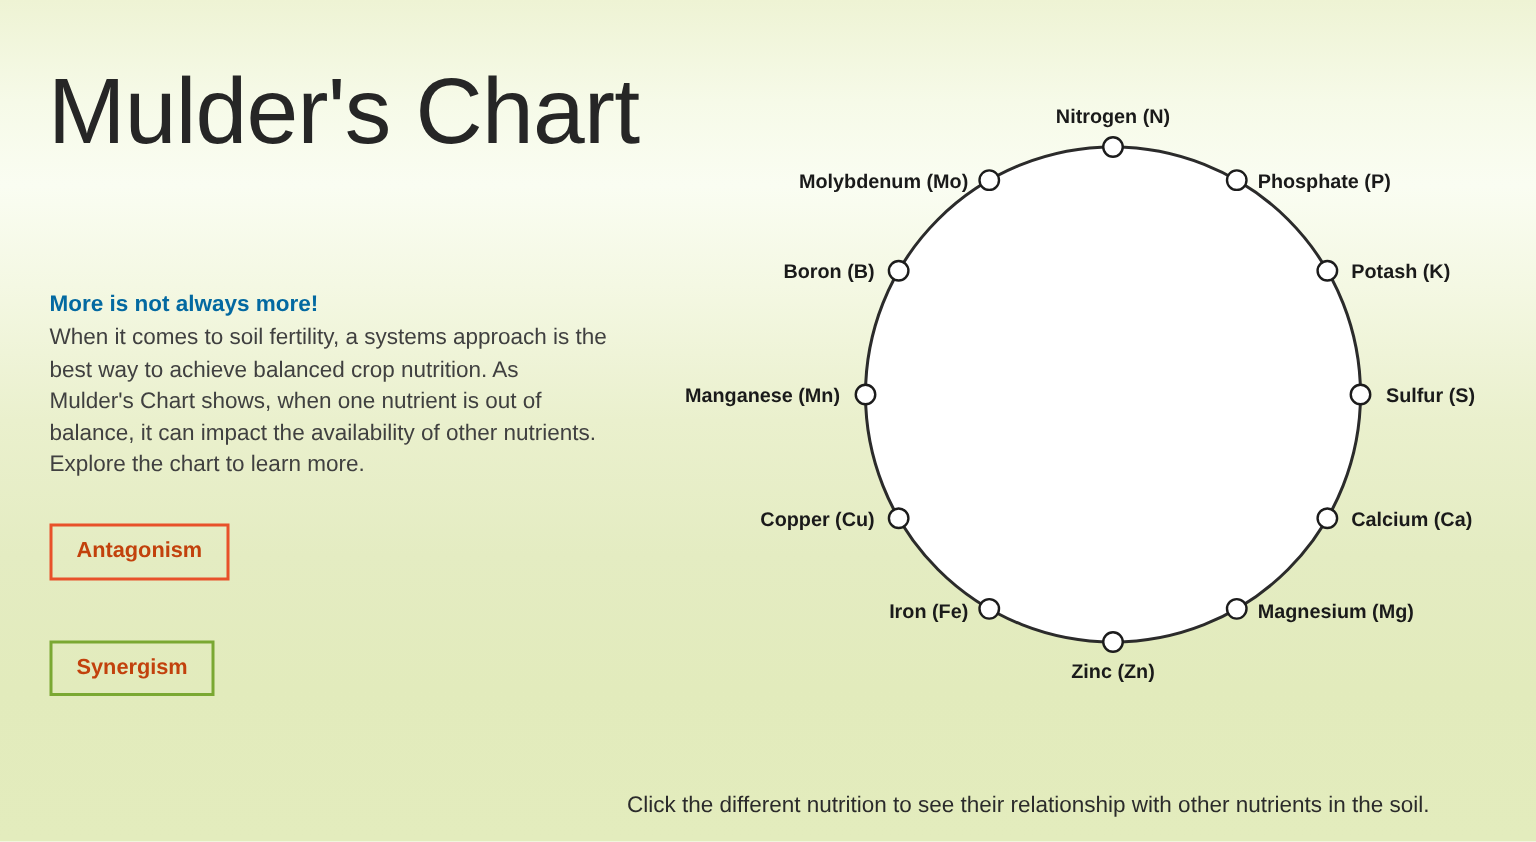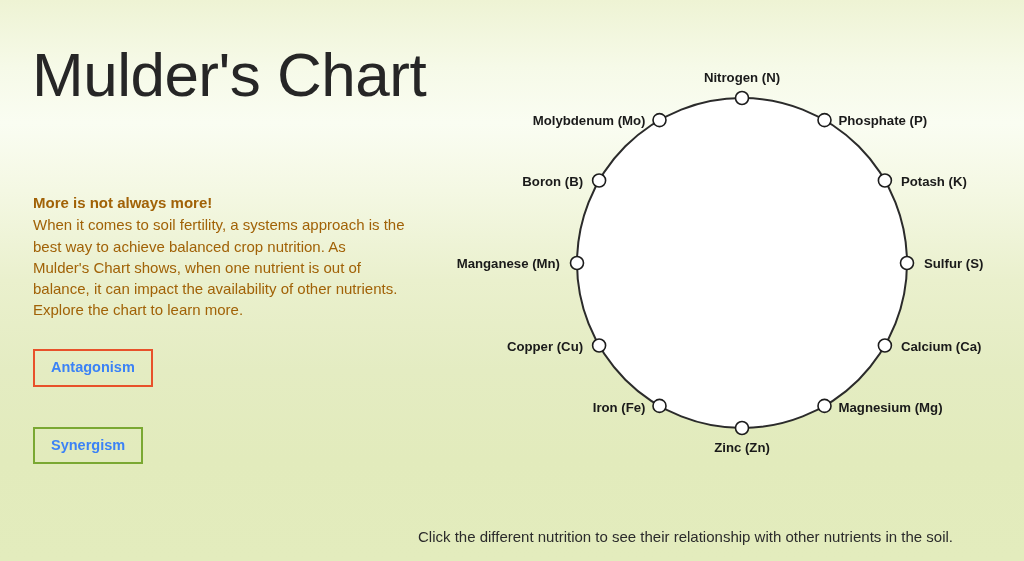--- a/index.html
+++ b/index.html
@@ -38,43 +38,43 @@
 
   
   .info-panel {
     position: absolute;
     left: 33px; top: 193px;
     width: 372px;
   }
   .info-heading {
     font-size: 15px;
     font-weight: bold;
-    color: #a16207;
+    color: #0369a1;
     margin: 0 0 1px 0;
     line-height: 1.35;
   }
   .info-body {
     font-size: 15px;
     line-height: 1.42;
-    color: #a16207;
+    color: #404040;
     margin: 0;
   }
 
   .legend-buttons {
     position: absolute;
     left: 33px; top: 349px;
   }
   .legend-btn {
     display: block;
     font-size: 14.5px;
     font-weight: bold;
     padding: 9px 16px 10px 16px;
     background: transparent;
     cursor: pointer;
-    color: #3b82f6;
+    color: #c2410c;
     font-family: "Liberation Sans", sans-serif;
     text-align: left;
     line-height: 1;
   }
   .legend-btn.antagonism {
     border: 2px solid #e8512a;
     margin-bottom: 13px;
   }
   .legend-btn.synergism {
     border: 2px solid #7aa832;

